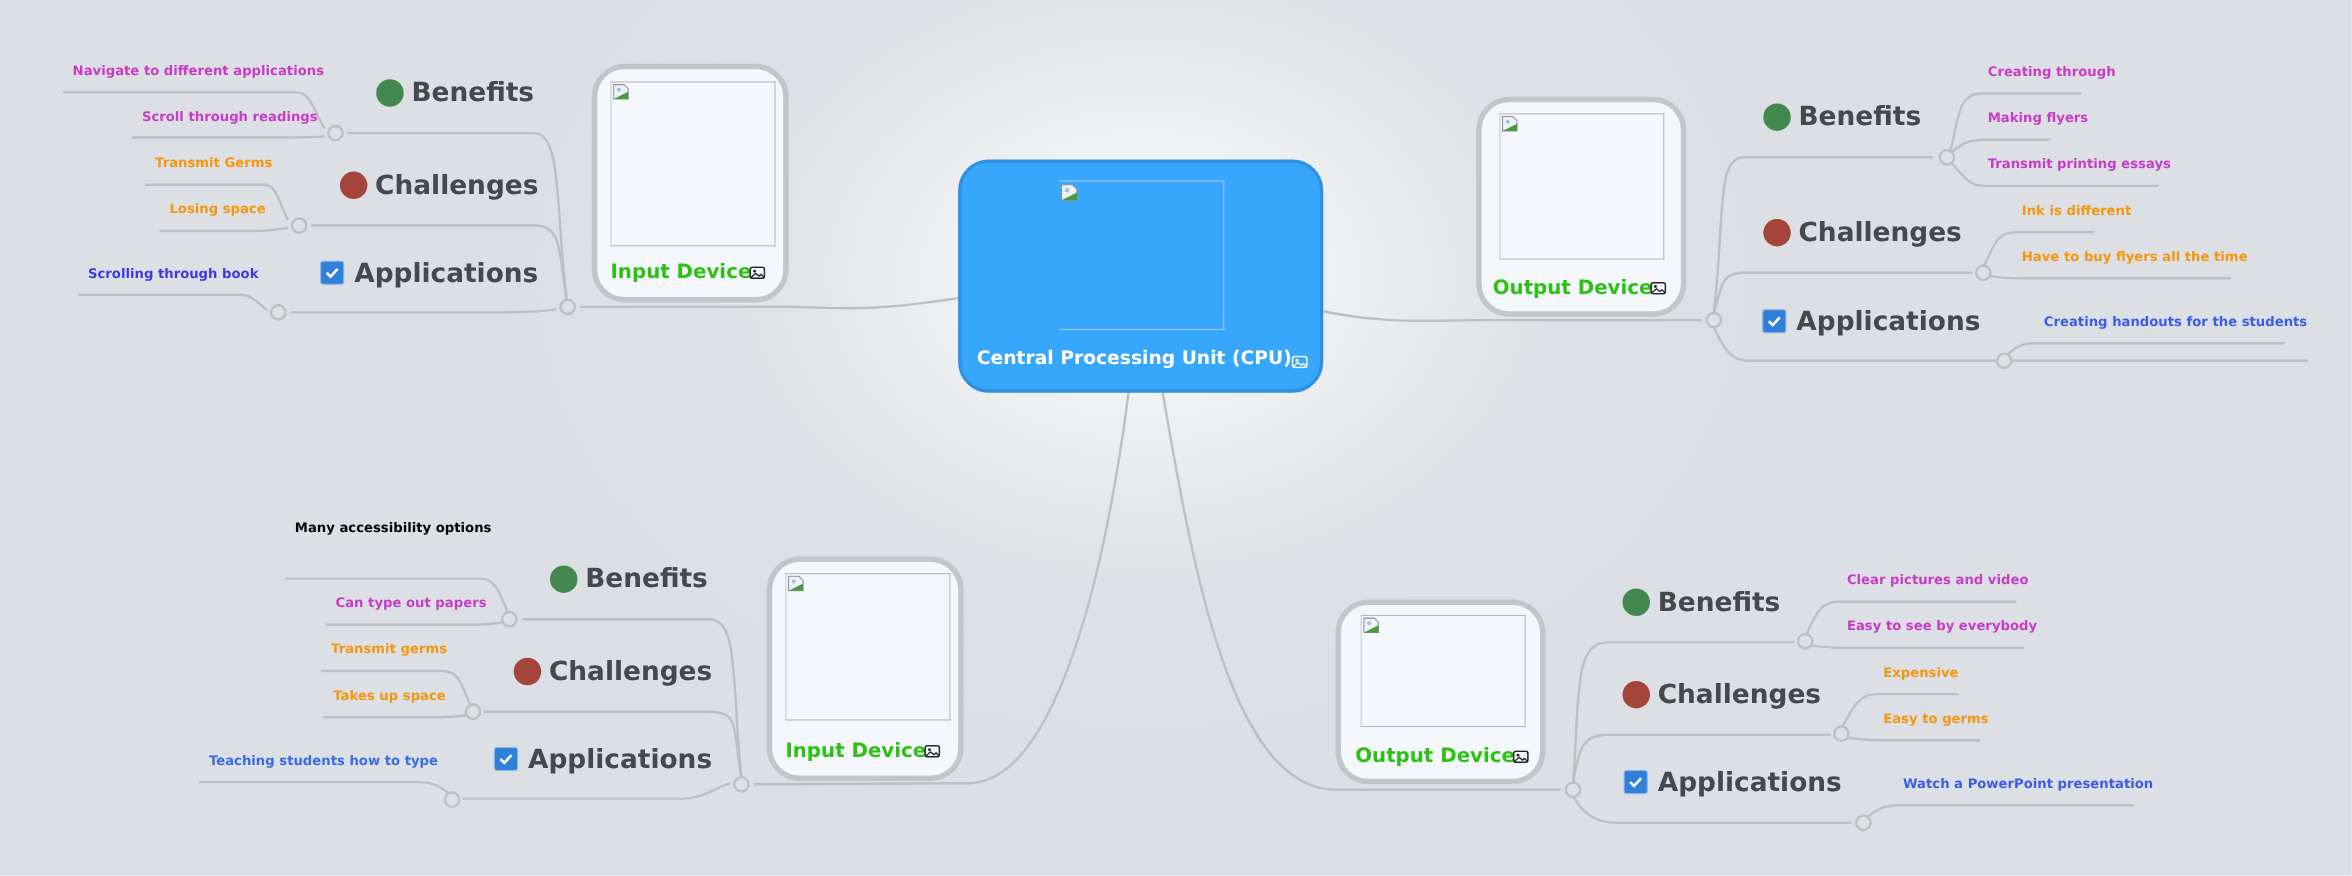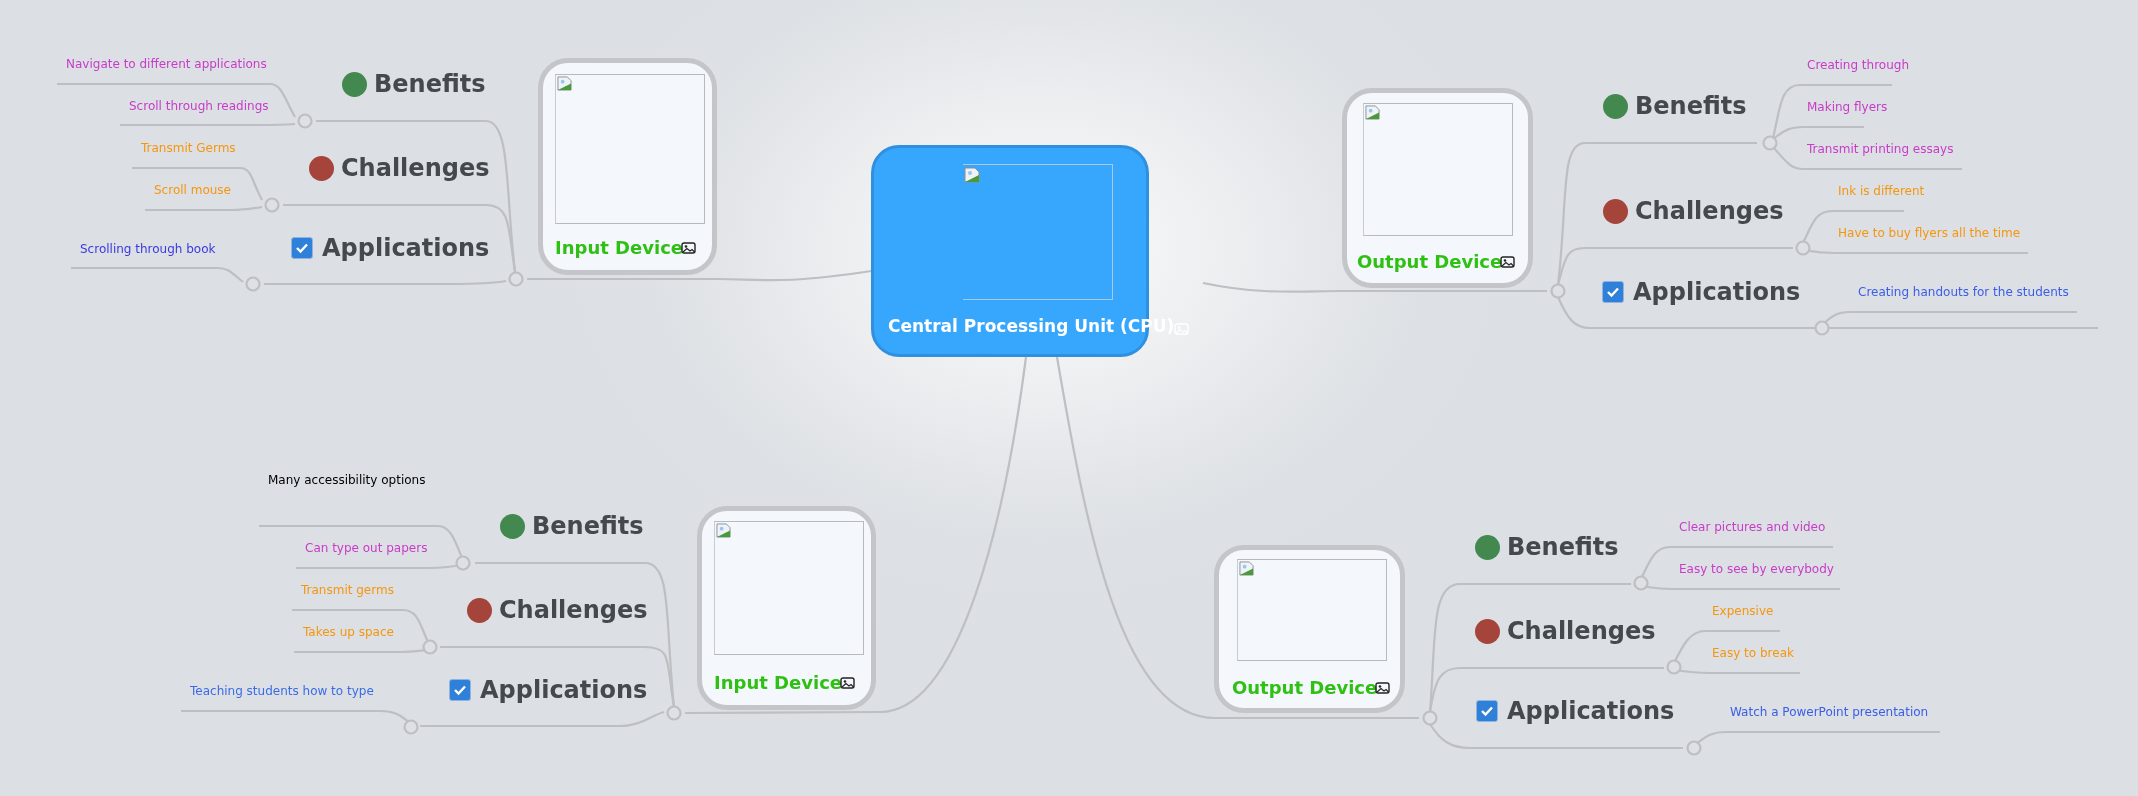--- a/index.html
+++ b/index.html
@@ -5,28 +5,28 @@
   html,body{margin:0;padding:0;}
   body{width:2138px;height:796px;overflow:hidden;position:relative;
     background:radial-gradient(ellipse 560px 420px at 1037px 250px,#fbfbfc 0%,#eceef0 35%,#dde0e4 70%,#dcdfe3 100%);
     font-family:"DejaVu Sans","Liberation Sans",sans-serif;}
   svg.lines{position:absolute;left:0;top:0;width:2138px;height:796px;pointer-events:none;}
   .node{position:absolute;box-sizing:border-box;background:#f4f8fd;border:5px solid #c3c5c8;border-radius:30px;}
   .node .img{position:absolute;border-top:1px solid #b7b9bc;border-right:1px solid #b7b9bc;box-sizing:border-box;}
   .node .img .broken{position:absolute;left:1px;top:1px;width:15px;height:15px;}
   .node .lbl{position:absolute;color:#2ec012;font-weight:bold;font-size:18px;white-space:nowrap;}
   .node .pic{position:absolute;width:15px;height:12px;}
-  .center{position:absolute;left:871px;top:145px;width:278px;height:212px;background:#37a6fd;border:3px solid #2f90e0;border-radius:28px;box-sizing:border-box;}
+  .center{position:absolute;left:871px;top:145px;width:332px;height:212px;background:#37a6fd;border:3px solid #2f90e0;border-radius:28px;box-sizing:border-box;}
   .center .img{position:absolute;left:89px;top:16px;width:150px;height:136px;border-top:1px solid #a8c8e8;border-right:1px solid #a8c8e8;border-bottom:1px solid #a8c8e8;box-sizing:border-box;}
   .center .lbl{position:absolute;left:14px;top:168px;color:#fff;font-weight:bold;font-size:17px;white-space:nowrap;}
   .center .pic{position:absolute;left:300px;top:175px;width:15px;height:12px;}
   .cat{position:absolute;display:flex;align-items:center;color:#45484d;font-weight:bold;font-size:24px;white-space:nowrap;}
   .cat .dot{width:25px;height:25px;border-radius:50%;margin-right:7px;display:inline-block;}
   .cat .chk{width:22px;height:22px;border-radius:3px;background:#2f80d8;border:1px solid #8fb4e0;margin-right:9px;display:inline-flex;align-items:center;justify-content:center;box-sizing:border-box;}
-  .leaf{position:absolute;font-weight:normal;font-size:12px;white-space:nowrap;}
+  .leaf{position:absolute;font-weight:bold;font-size:12px;white-space:nowrap;}
 </style>
 </head>
 <body>
 
 <svg class="lines" viewBox="0 0 2138 796" fill="none" stroke="#bdbfc2" stroke-width="2.2">
 
   <path d="M871 271 C 780 285, 760 279, 717 279"></path>
   <path d="M717 279 L 527 279"></path>
 
   <path d="M1203 283 C 1260 295, 1300 291, 1342 291 L 1547 291"></path>
@@ -132,21 +132,21 @@
   <span class="chk">
       <svg width="14" height="12" viewBox="0 0 14 12">
         <path d="M2 6 L5.5 9.5 L12 2.5" fill="none" stroke="#fff" stroke-width="2.4"></path>
       </svg>
     </span>
   <span>Applications</span>
 </div>
 <span class="leaf" style="left:66px;top:57px;color:#c83cc8">Navigate to different applications</span>
 <span class="leaf" style="left:129px;top:99px;color:#c83cc8">Scroll through readings</span>
 <span class="leaf" style="left:141px;top:141px;color:#f5960f">Transmit Germs</span>
-<span class="leaf" style="left:154px;top:183px;color:#f5960f">Scroll mouse</span>
+<span class="leaf" style="left:154px;top:183px;color:#f5960f">Losing space</span>
 <span class="leaf" style="left:80px;top:242px;color:#3a3ae0">Scrolling through book</span>
 
 <div class="node" style="left:1342px;top:88px;width:191px;height:200px;">
   <div class="img" style="left:16px;top:10px;width:150px;height:133px;border-bottom:1px solid #b7b9bc;border-left:1px solid #c9cbce;">
     <svg class="broken" viewBox="0 0 16 16">
         <path d="M1 1h10l4 4v10H1z" fill="#eef3f8" stroke="#8a8f96"></path>
         <path d="M1 15 L15 8 L15 15 Z" fill="#4a9a3a"></path>
         <circle cx="6" cy="6" r="2" fill="#9ec3e8"></circle>
       </svg>
   </div>
@@ -244,14 +244,14 @@
   <span class="chk">
       <svg width="14" height="12" viewBox="0 0 14 12">
         <path d="M2 6 L5.5 9.5 L12 2.5" fill="none" stroke="#fff" stroke-width="2.4"></path>
       </svg>
     </span>
   <span>Applications</span>
 </div>
 <span class="leaf" style="left:1679px;top:520px;color:#c83cc8">Clear pictures and video</span>
 <span class="leaf" style="left:1679px;top:562px;color:#c83cc8">Easy to see by everybody</span>
 <span class="leaf" style="left:1712px;top:604px;color:#f5960f">Expensive</span>
-<span class="leaf" style="left:1712px;top:646px;color:#f5960f">Easy to break</span>
+<span class="leaf" style="left:1712px;top:646px;color:#f5960f">Easy to germs</span>
 <span class="leaf" style="left:1730px;top:705px;color:#3a5ee8">Watch a PowerPoint presentation</span>
 
 </body></html>

